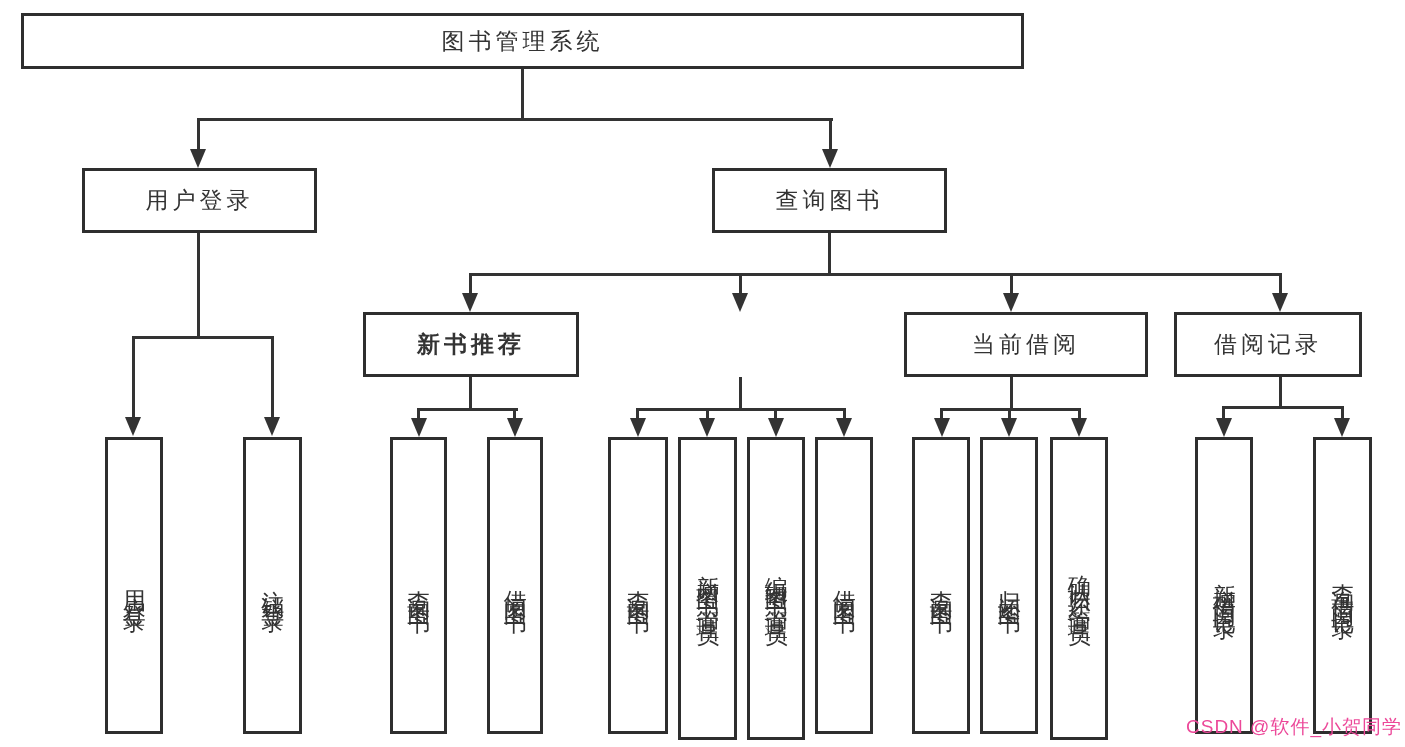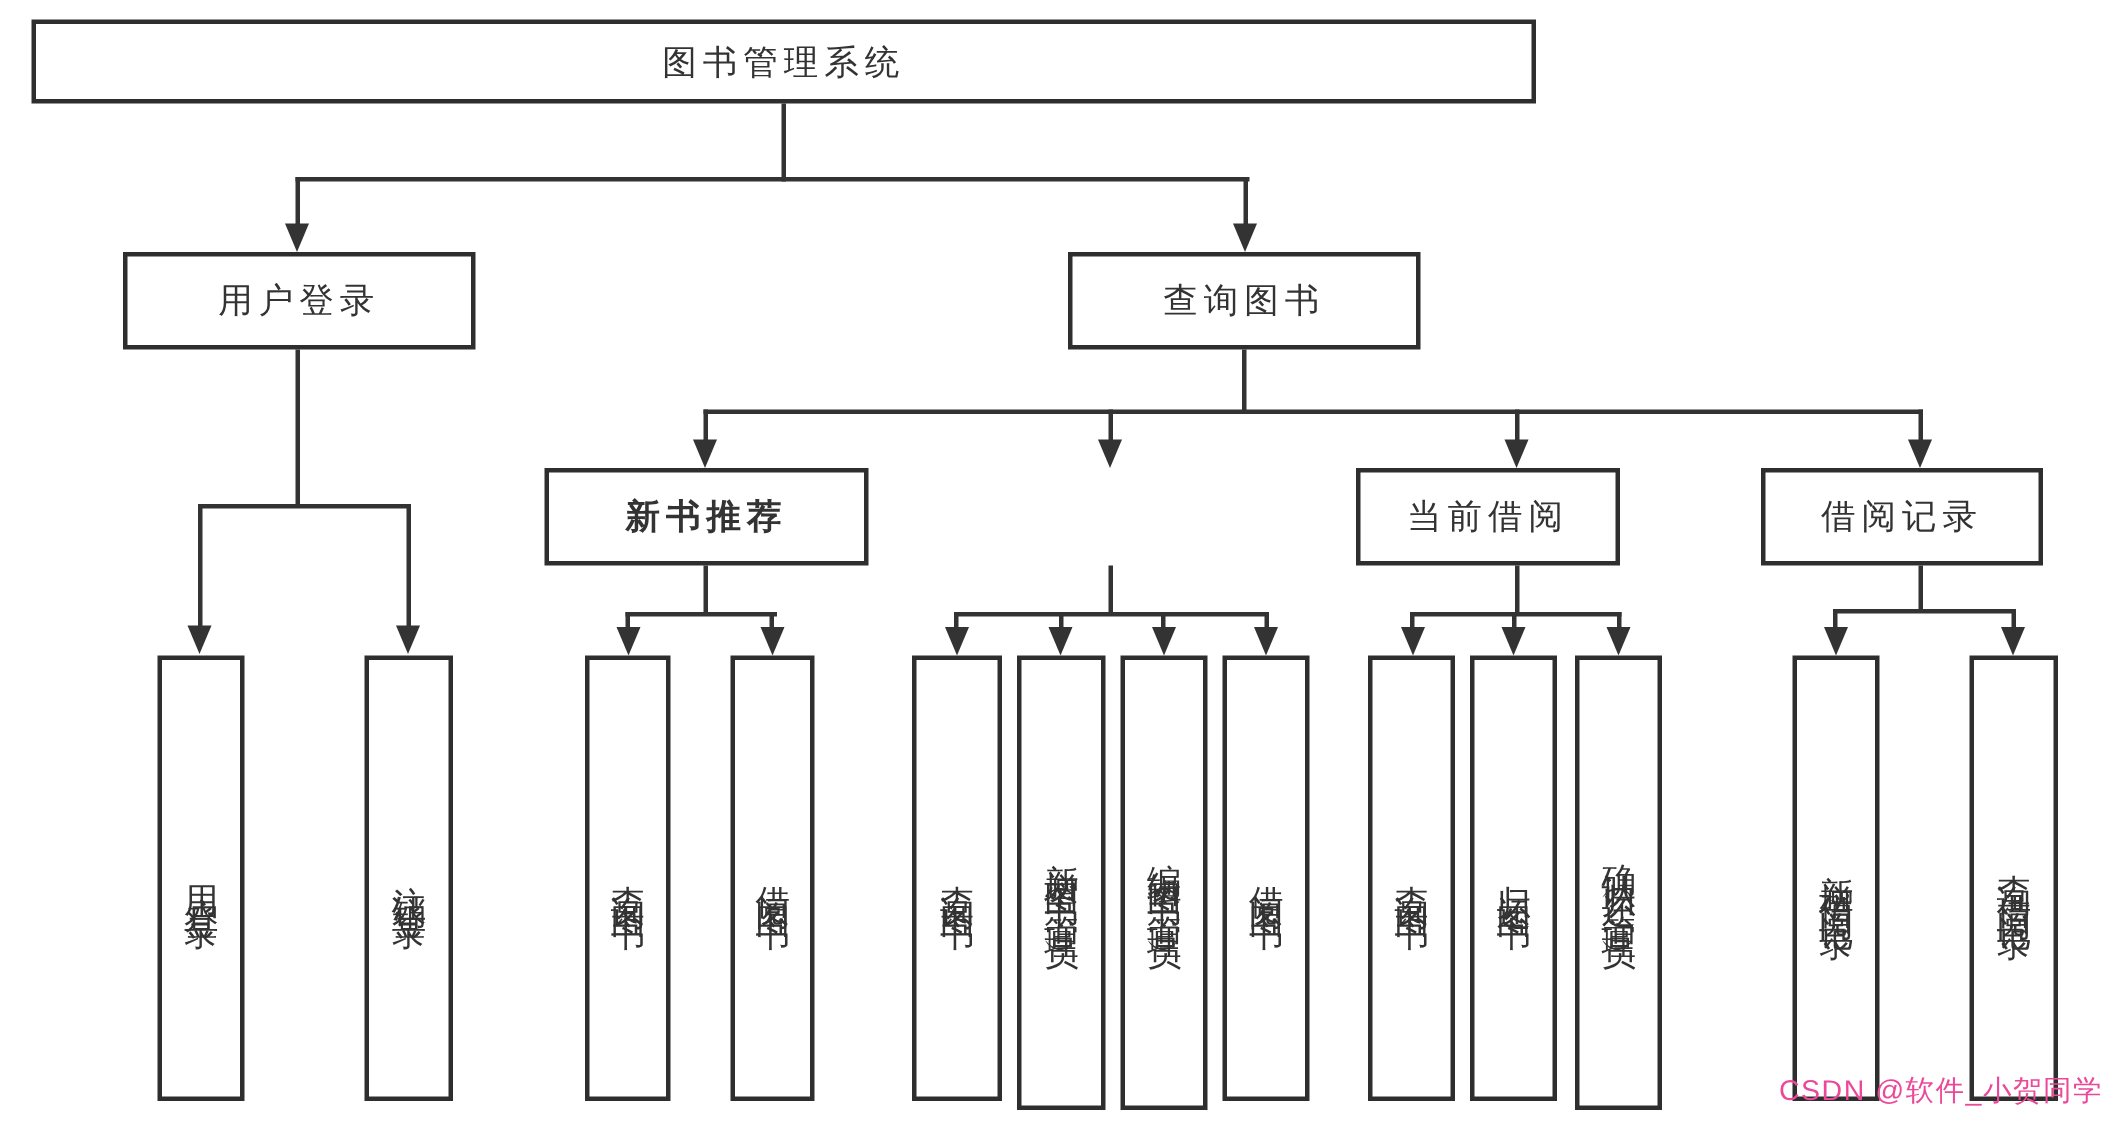--- a/index.html
+++ b/index.html
@@ -39,21 +39,21 @@
   <div class="box hbox" style="left:82px;top:168px;width:235px;height:65px;">
     <span>用户登录</span>
   </div>
   <div class="box hbox" style="left:712px;top:168px;width:235px;height:65px;">
     <span>查询图书</span>
   </div>
 
   <div class="box hbox" style="left:363px;top:312px;width:216px;height:65px;font-weight:bold;">
     <span>新书推荐</span>
   </div>
-  <div class="box hbox" style="left:904px;top:312px;width:176px;height:65px;">
+  <div class="box hbox" style="left:904px;top:312px;width:244px;height:65px;">
     <span>当前借阅</span>
   </div>
   <div class="box hbox" style="left:1174px;top:312px;width:188px;height:65px;">
     <span>借阅记录</span>
   </div>
 
   <div class="box vbox" style="left:105px;top:437px;width:58px;height:297px;">
     <span>用户登录</span>
   </div>
   <div class="box vbox" style="left:243px;top:437px;width:59px;height:297px;">

